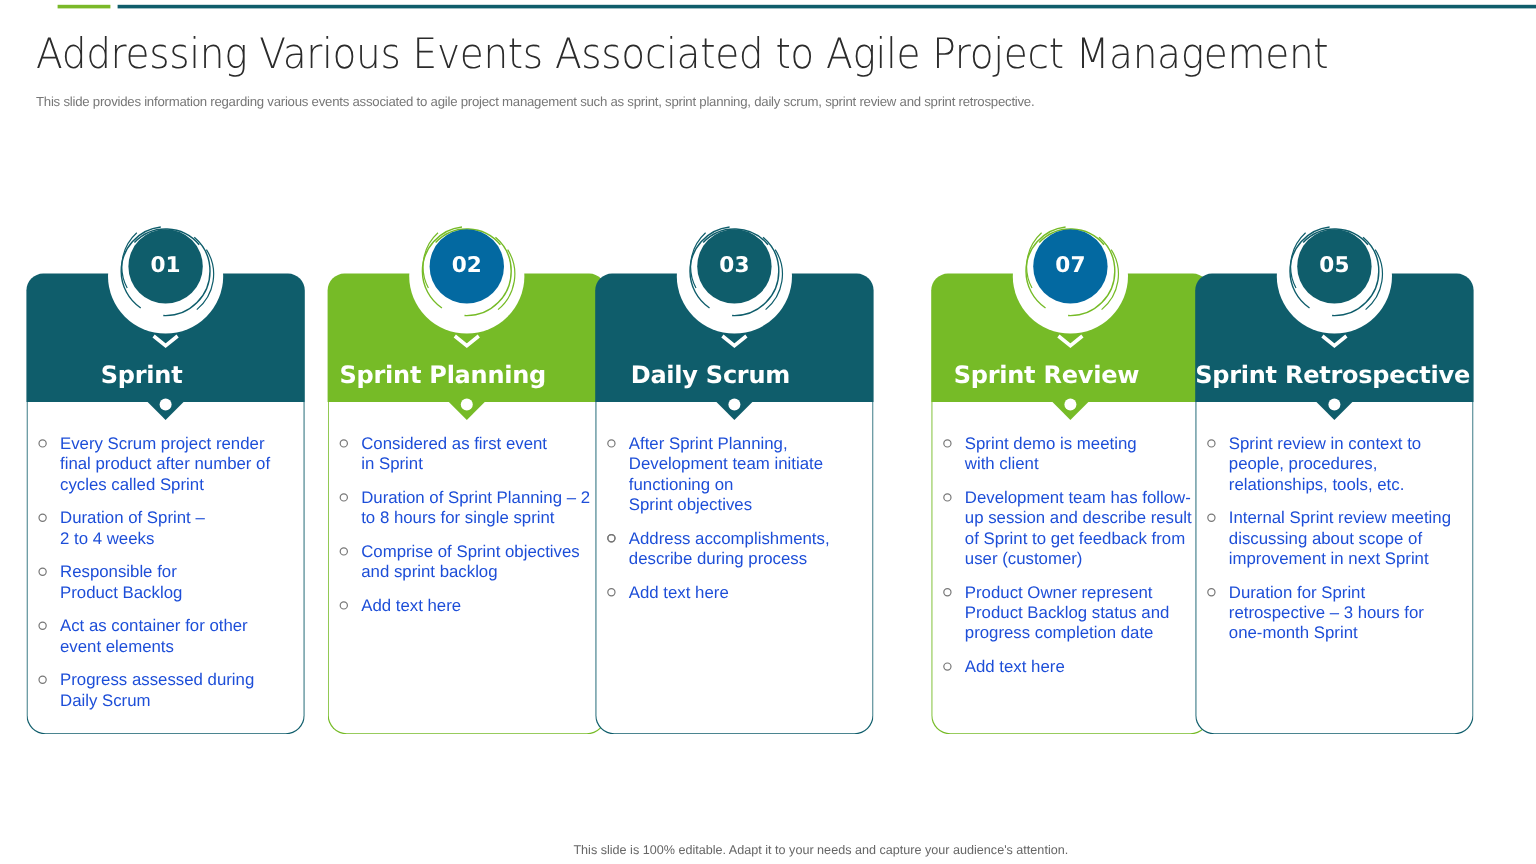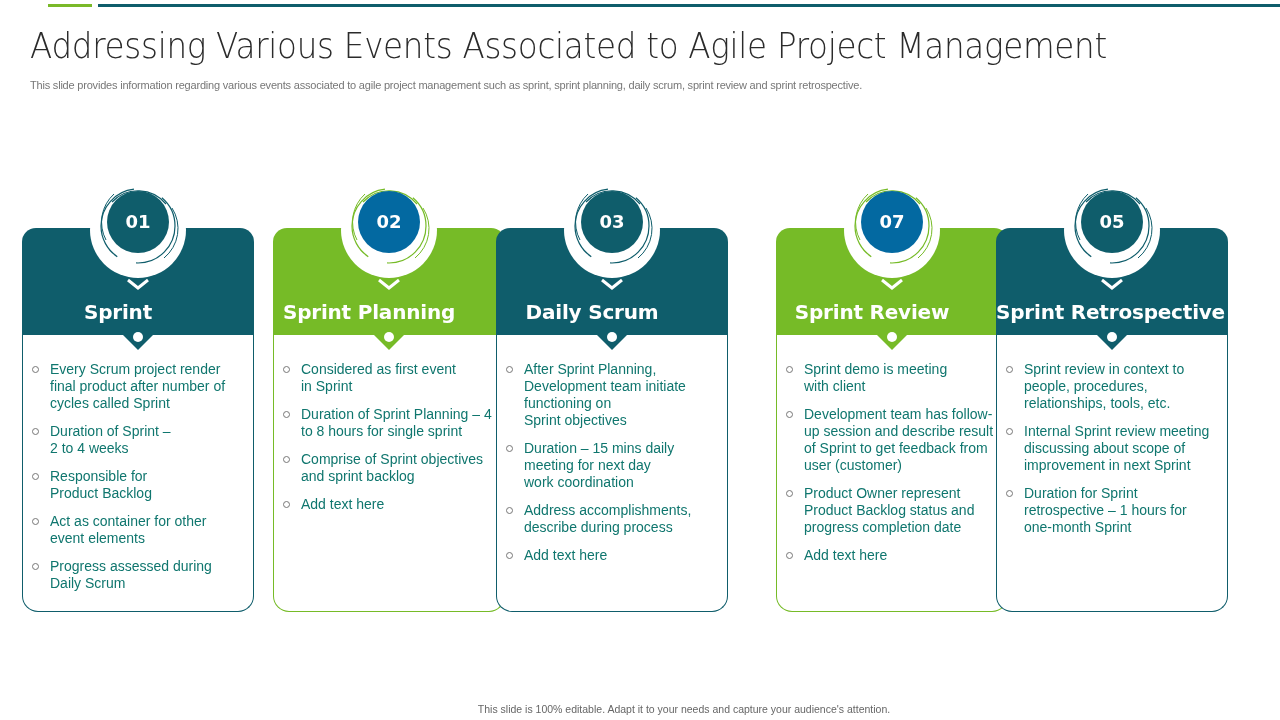--- a/index.html
+++ b/index.html
@@ -49,21 +49,21 @@
   }
   .card .chev { position: absolute; left: 104px; top: 50px; }
   .card .heading {
     position: absolute; left: 0; width: 192px; top: 72px; text-align: center; color: #fff;
     font-weight: bold; font-size: 20px; font-family: "DejaVu Sans", sans-serif; letter-spacing: -0.2px; white-space: nowrap;
   }
   .card ul {
     list-style: none; margin: 0; padding: 0; position: absolute; left: 10px; top: 133px; width: 214px;
   }
   .card li {
-    position: relative; padding-left: 18px; font-size: 14px; line-height: 17px; color: #0f766e;
+    position: relative; padding-left: 18px; font-size: 14px; line-height: 17px; color: #1d4ed8;
     margin-bottom: 11px; white-space: pre-line;
   }
   .card li .bullet {
     position: absolute; left: 0; top: 5px; width: 5px; height: 5px; border: 1px solid #777; border-radius: 50%;
   }
   .teal .head { background: #0f5d6b; }
   .teal .body { border-color: #0f5d6b; }
   .teal .notch { border-top-color: #0f5d6b; }
   .teal .num { background: #0f5d6b; }
   .green .head { background: #76bb27; }
@@ -125,21 +125,21 @@
         <circle cx="46" cy="46" r="37" fill="none" stroke="#76bb27" stroke-width="1.2" stroke-dasharray="60 20 90 30"></circle>
       </svg>
       <div class="num">02</div>
       <svg class="chev" width="24" height="12" viewBox="0 0 24 12">
         <polyline points="2,2 12,10 22,2" fill="none" stroke="#fff" stroke-width="3"></polyline>
       </svg>
       <div class="heading">Sprint Planning</div>
       <ul>
         <li><span class="bullet"></span><span>Considered as first event
 in Sprint</span></li>
-        <li><span class="bullet"></span><span>Duration of Sprint Planning – 4
+        <li><span class="bullet"></span><span>Duration of Sprint Planning – 2
 to 8 hours for single sprint</span></li>
         <li><span class="bullet"></span><span>Comprise of Sprint objectives
 and sprint backlog</span></li>
         <li><span class="bullet"></span><span>Add text here</span></li>
       </ul>
     </div>
     <div class="card teal" style="left: 496px;">
       <div class="head"></div>
       <div class="body"></div>
       <div class="notch"></div>
@@ -154,23 +154,21 @@
       <div class="num">03</div>
       <svg class="chev" width="24" height="12" viewBox="0 0 24 12">
         <polyline points="2,2 12,10 22,2" fill="none" stroke="#fff" stroke-width="3"></polyline>
       </svg>
       <div class="heading">Daily Scrum</div>
       <ul>
         <li><span class="bullet"></span><span>After Sprint Planning,
 Development team initiate
 functioning on
 Sprint objectives</span></li>
-        <li><span class="bullet"></span><span>Duration – 15 mins daily
-meeting for next day
-work coordination</span></li>
+        <li><span class="bullet"></span></li>
         <li><span class="bullet"></span><span>Address accomplishments,
 describe during process</span></li>
         <li><span class="bullet"></span><span>Add text here</span></li>
       </ul>
     </div>
     <div class="card green" style="left: 776px;">
       <div class="head"></div>
       <div class="body"></div>
       <div class="notch"></div>
       <div class="dot"></div>
@@ -217,19 +215,19 @@
       </svg>
       <div class="heading">Sprint Retrospective</div>
       <ul>
         <li><span class="bullet"></span><span>Sprint review in context to
 people, procedures,
 relationships, tools, etc.</span></li>
         <li><span class="bullet"></span><span>Internal Sprint review meeting
 discussing about scope of
 improvement in next Sprint</span></li>
         <li><span class="bullet"></span><span>Duration for Sprint
-retrospective – 1 hours for
+retrospective – 3 hours for
 one-month Sprint</span></li>
       </ul>
     </div>
   </div>
 
 <div class="footer">This slide is 100% editable.  Adapt it to your needs and capture your audience's attention.</div>
 
 </body></html>

